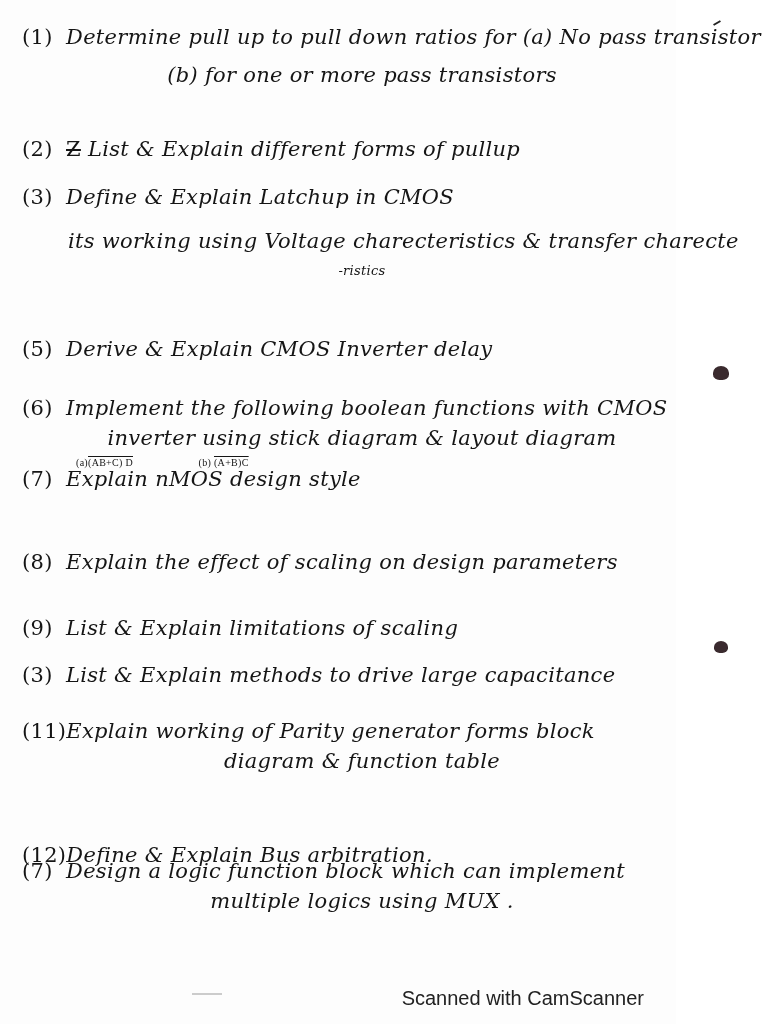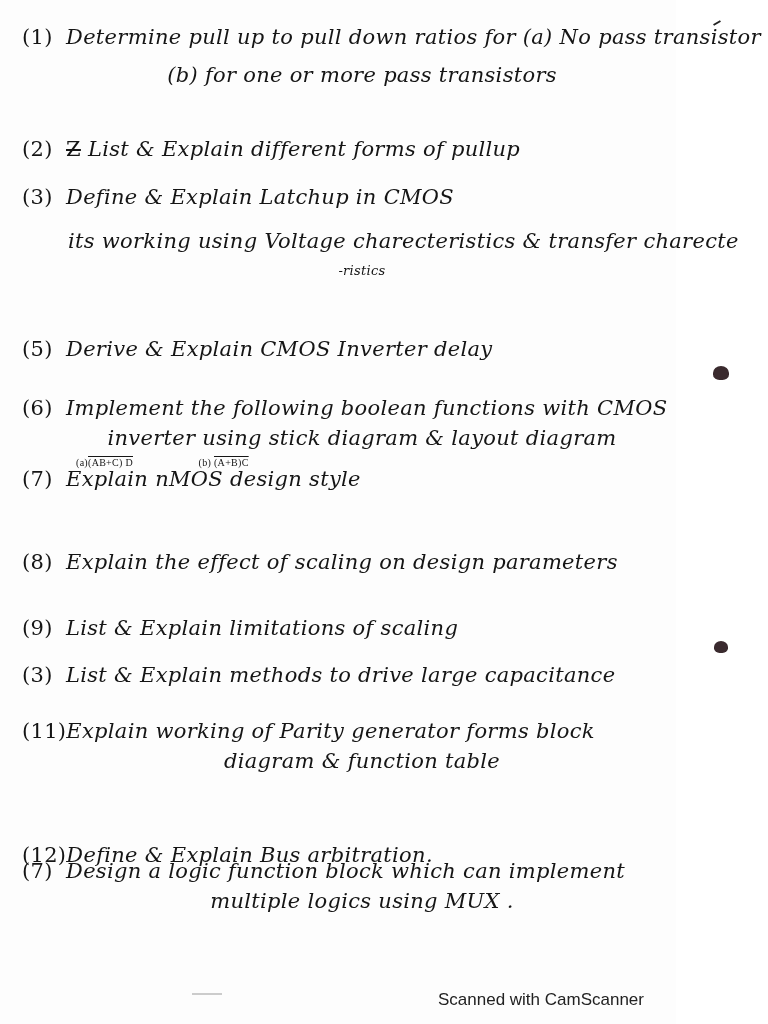--- a/index.html
+++ b/index.html
@@ -9,21 +9,21 @@
   }
   .page { position:absolute; left:0; top:0; width:676px; height:1024px; background:#fdfdfd; }
   .q { position:absolute; left:22px; right:20px; font-size:21px; line-height:30px; letter-spacing:0.3px; font-style:italic; }
   .q .num { display:inline-block; min-width:44px; font-style:normal; }
   .q .line { display:block; white-space:nowrap; }
   .q .indent { padding-left:46px;text-align:center; }
   .sub { font-size:10px; font-style:normal; padding-left:54px; display:block; line-height:20px; white-space:nowrap;font-family:Liberation Serif, serif; }
   .sub .expr { text-decoration: overline; }
   .sub .gap { display:inline-block; width:60px; }
   .blot { position:absolute; width:16px; height:14px; border-radius:50% 50% 40% 40%; background:#3a2a2e; }
-  .scan-mark { position:absolute; font-family:"Liberation Sans", sans-serif; font-size:17px; color:#222; right:32px; bottom:14px; }
+  .scan-mark { position:absolute; font-family:"Liberation Sans", sans-serif; font-size:20px; color:#222; right:32px; bottom:14px; }
   .dash { position:absolute; left:192px; top:993px; width:30px; height:2px; background:#ccc; }
   .tick { position:absolute; left:713px; top:22px; width:8px; height:2px; background:#222; transform:rotate(-30deg); }
   .strike { text-decoration: line-through; font-style:normal; }
 </style>
 </head>
 <body>
 
 <div class="page">
   <div class="tick"></div>
 

